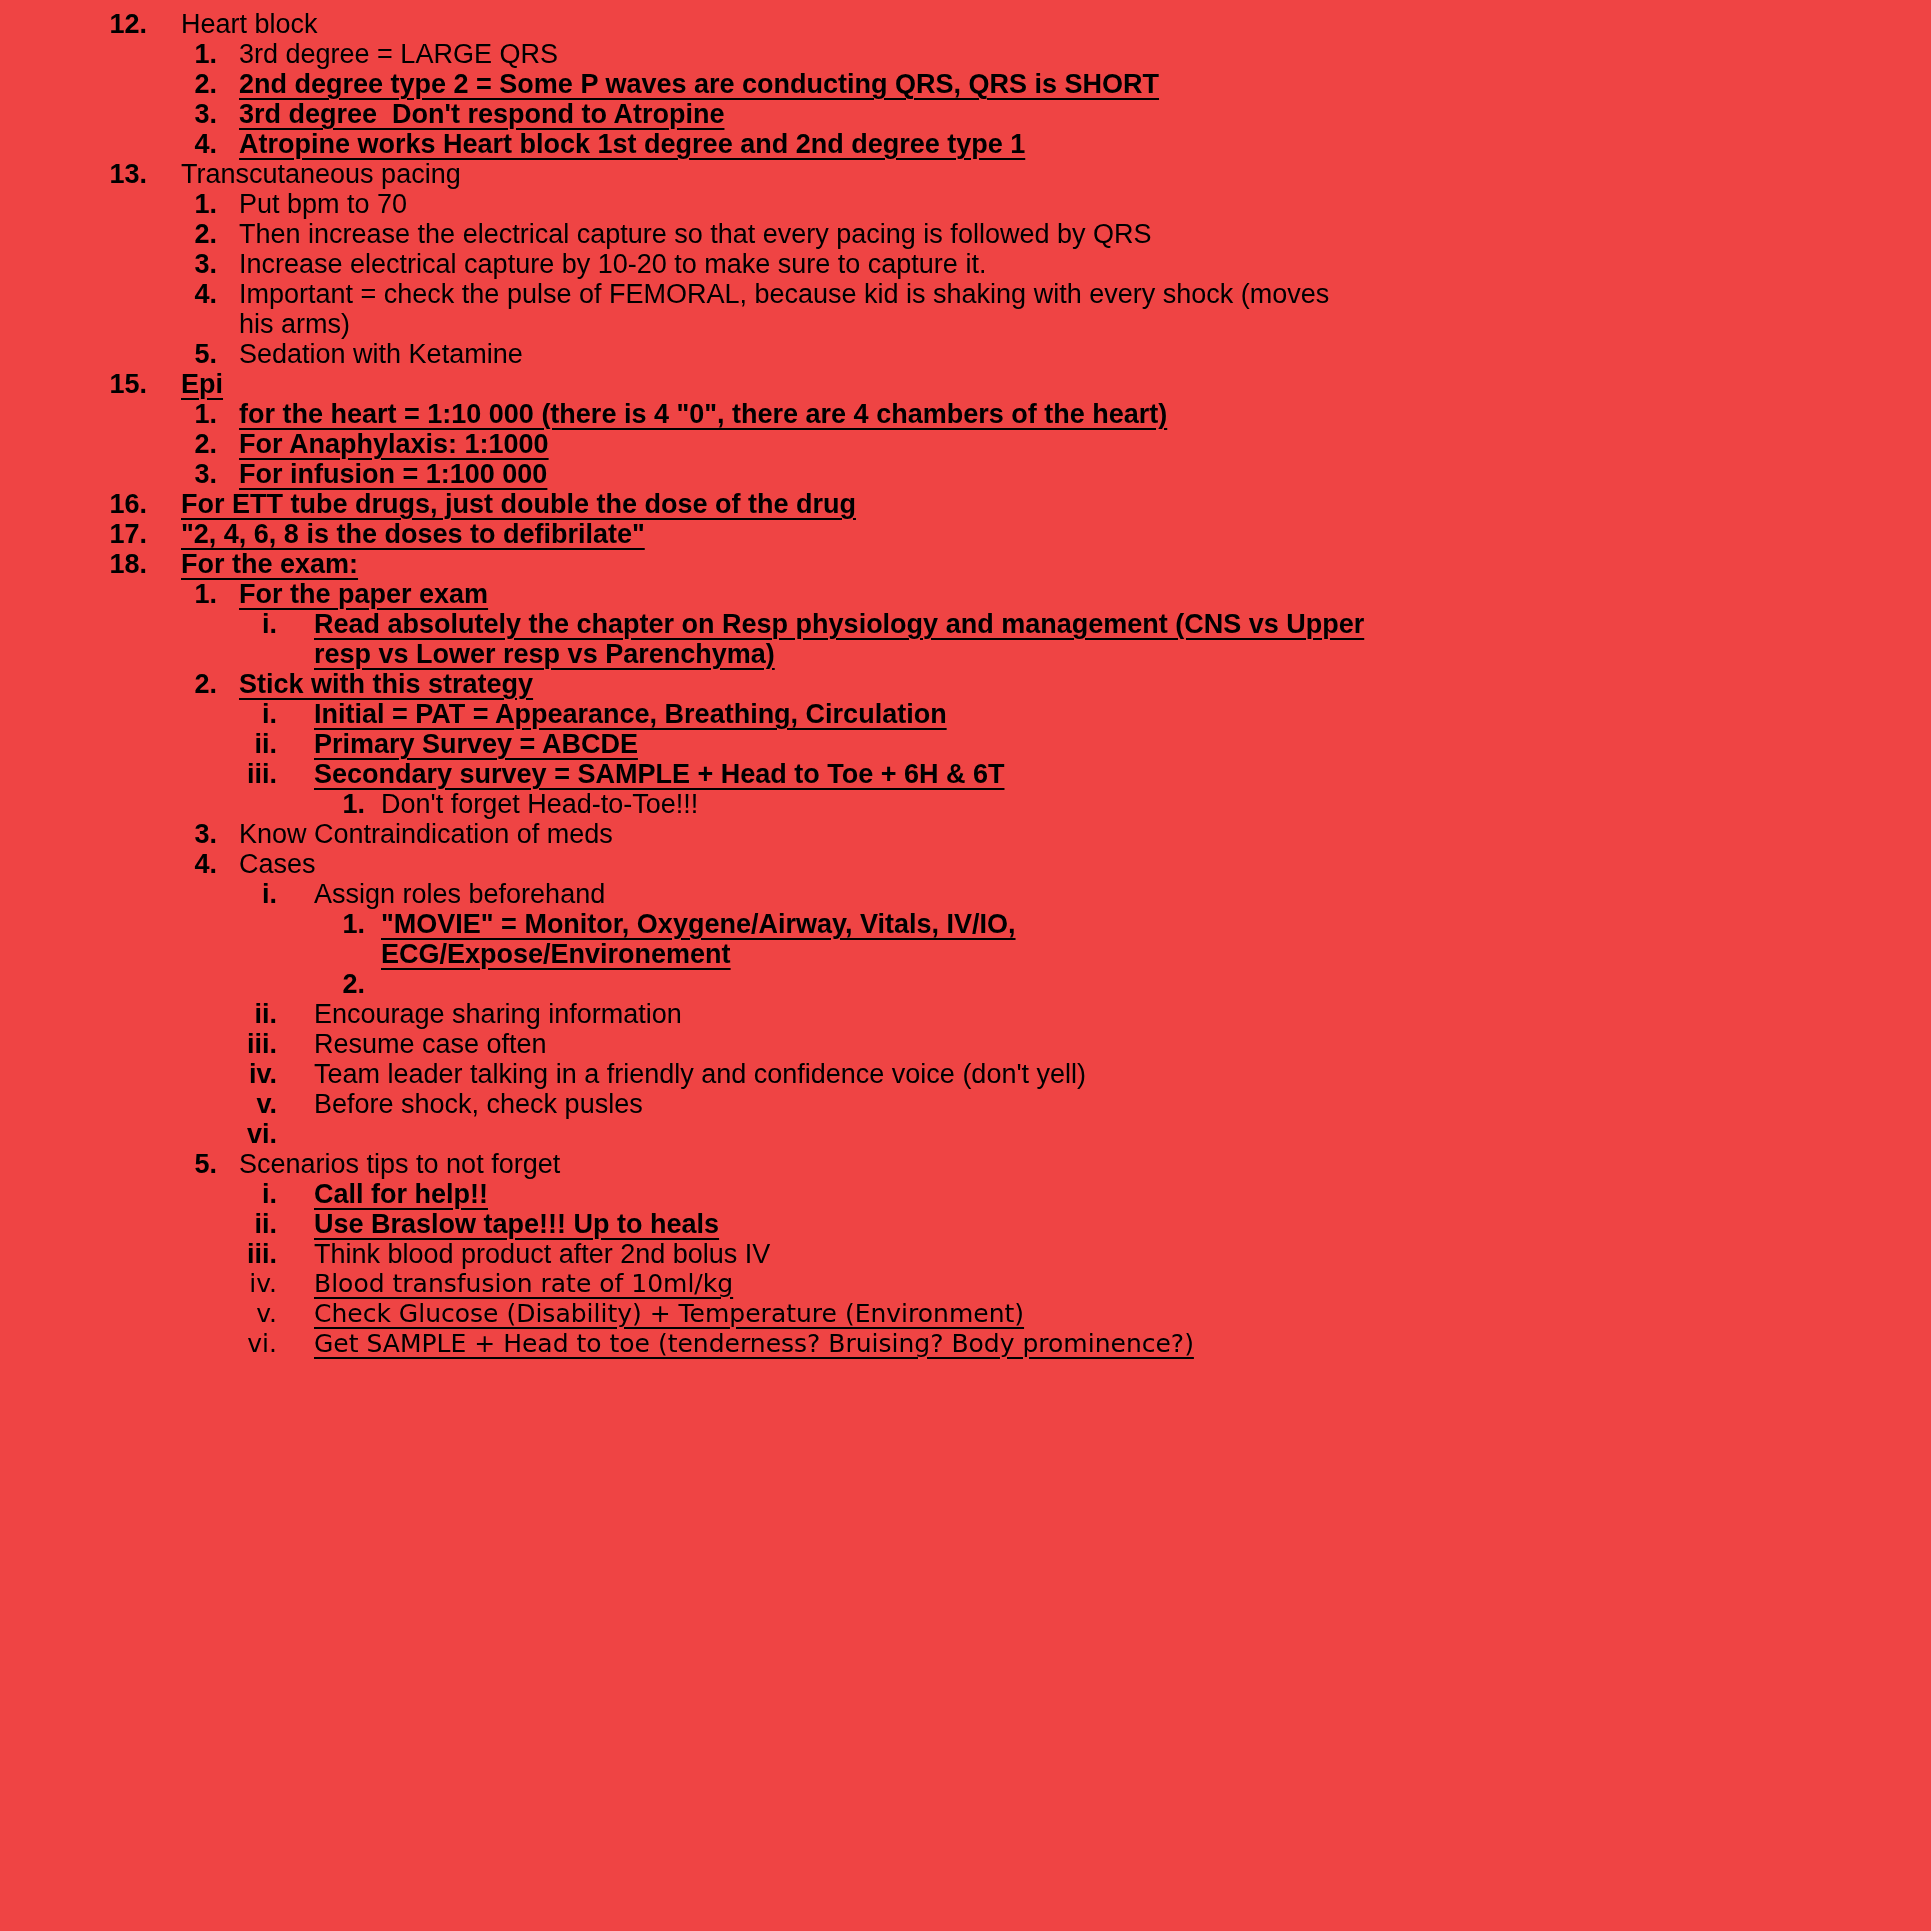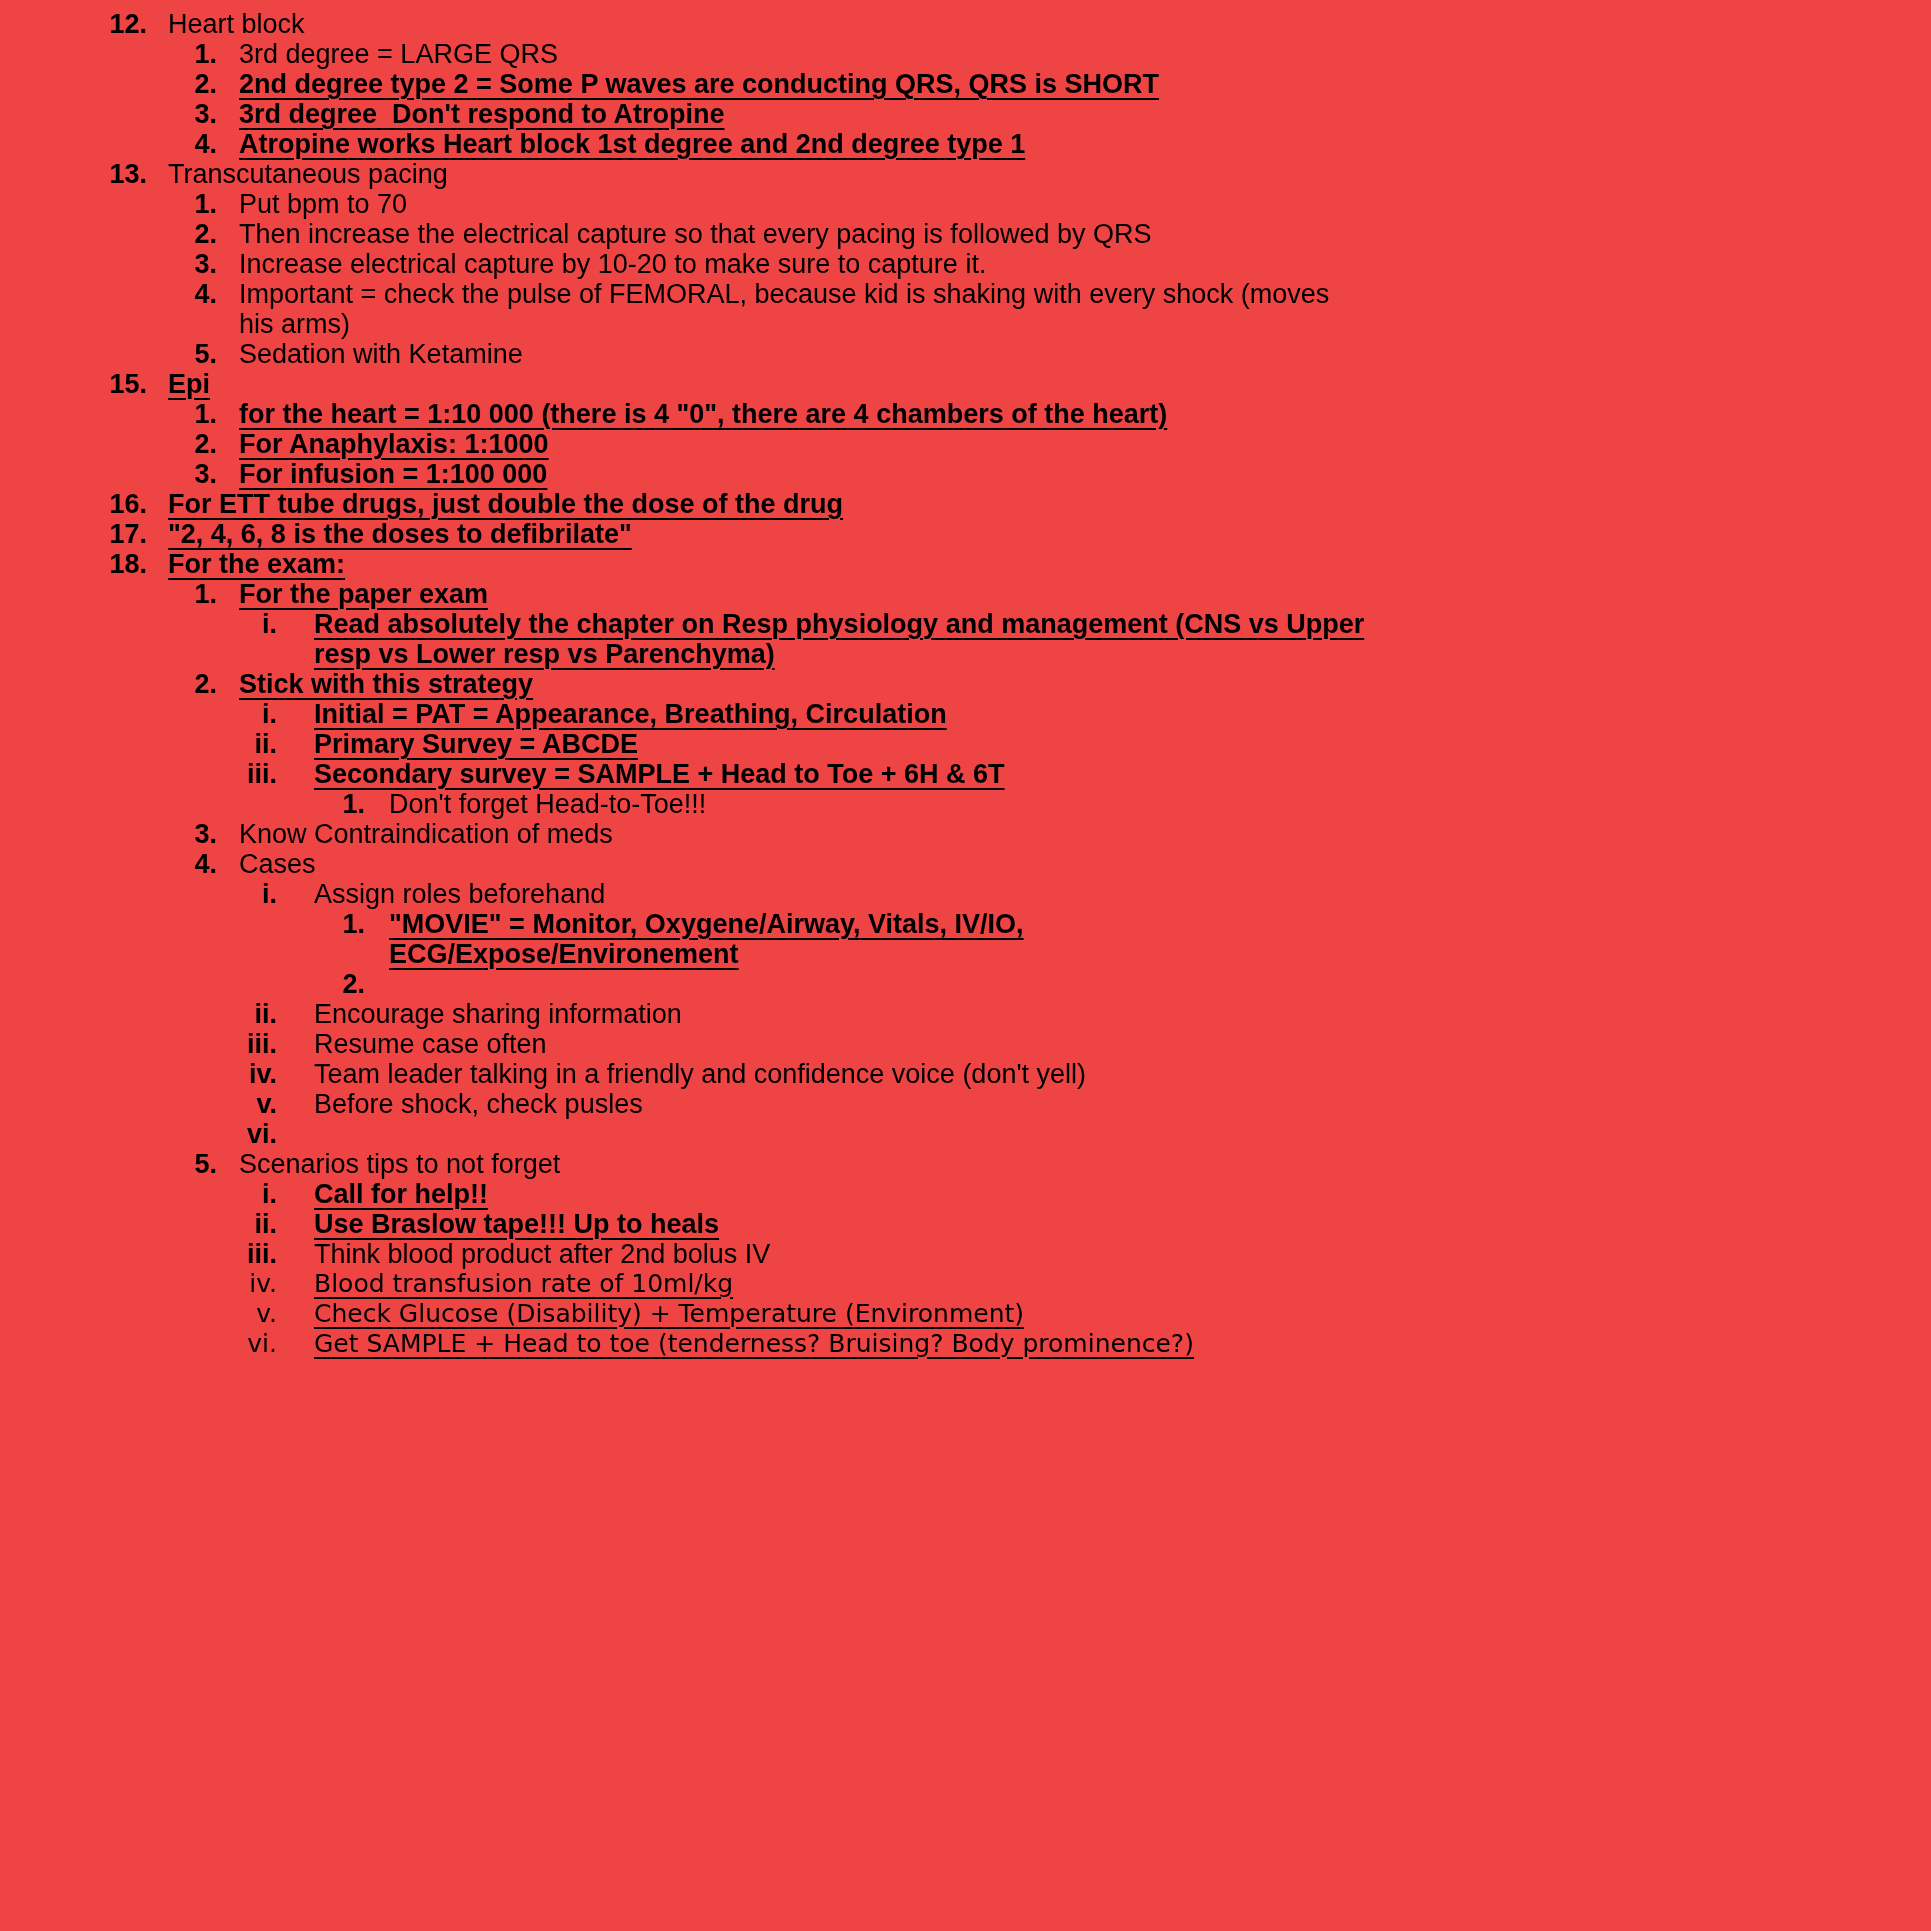--- a/index.html
+++ b/index.html
@@ -38,27 +38,27 @@
   .text { white-space: pre-wrap; }
   .text.b { font-weight: bold; }
   .text.u {
     text-decoration: underline;
     text-decoration-thickness: 1.9px;
     text-underline-offset: 4.8px;
   }
   .line.alt { font-family: "DejaVu Sans", sans-serif; font-size: 25px; }
   
   .lvl1 .marker { width: 147px; }
-  .lvl1 .text   { margin-left: 21px; }
+  .lvl1 .text   { margin-left: 34px; }
   .lvl2 .marker { width: 217px; }
   .lvl2 .text   { margin-left: 22px; }
   .lvl3 .marker { width: 277px; }
   .lvl3 .text   { margin-left: 37px; }
   .lvl4 .marker { width: 365px; }
-  .lvl4 .text   { margin-left: 24px; }
+  .lvl4 .text   { margin-left: 16px; }
 </style>
 </head>
 <body>
 
 <div class="page">
   <div id="doc">
       <div class="line lvl1">
         <span class="marker">12.</span>
         <span class="text">Heart block</span>
       </div>

